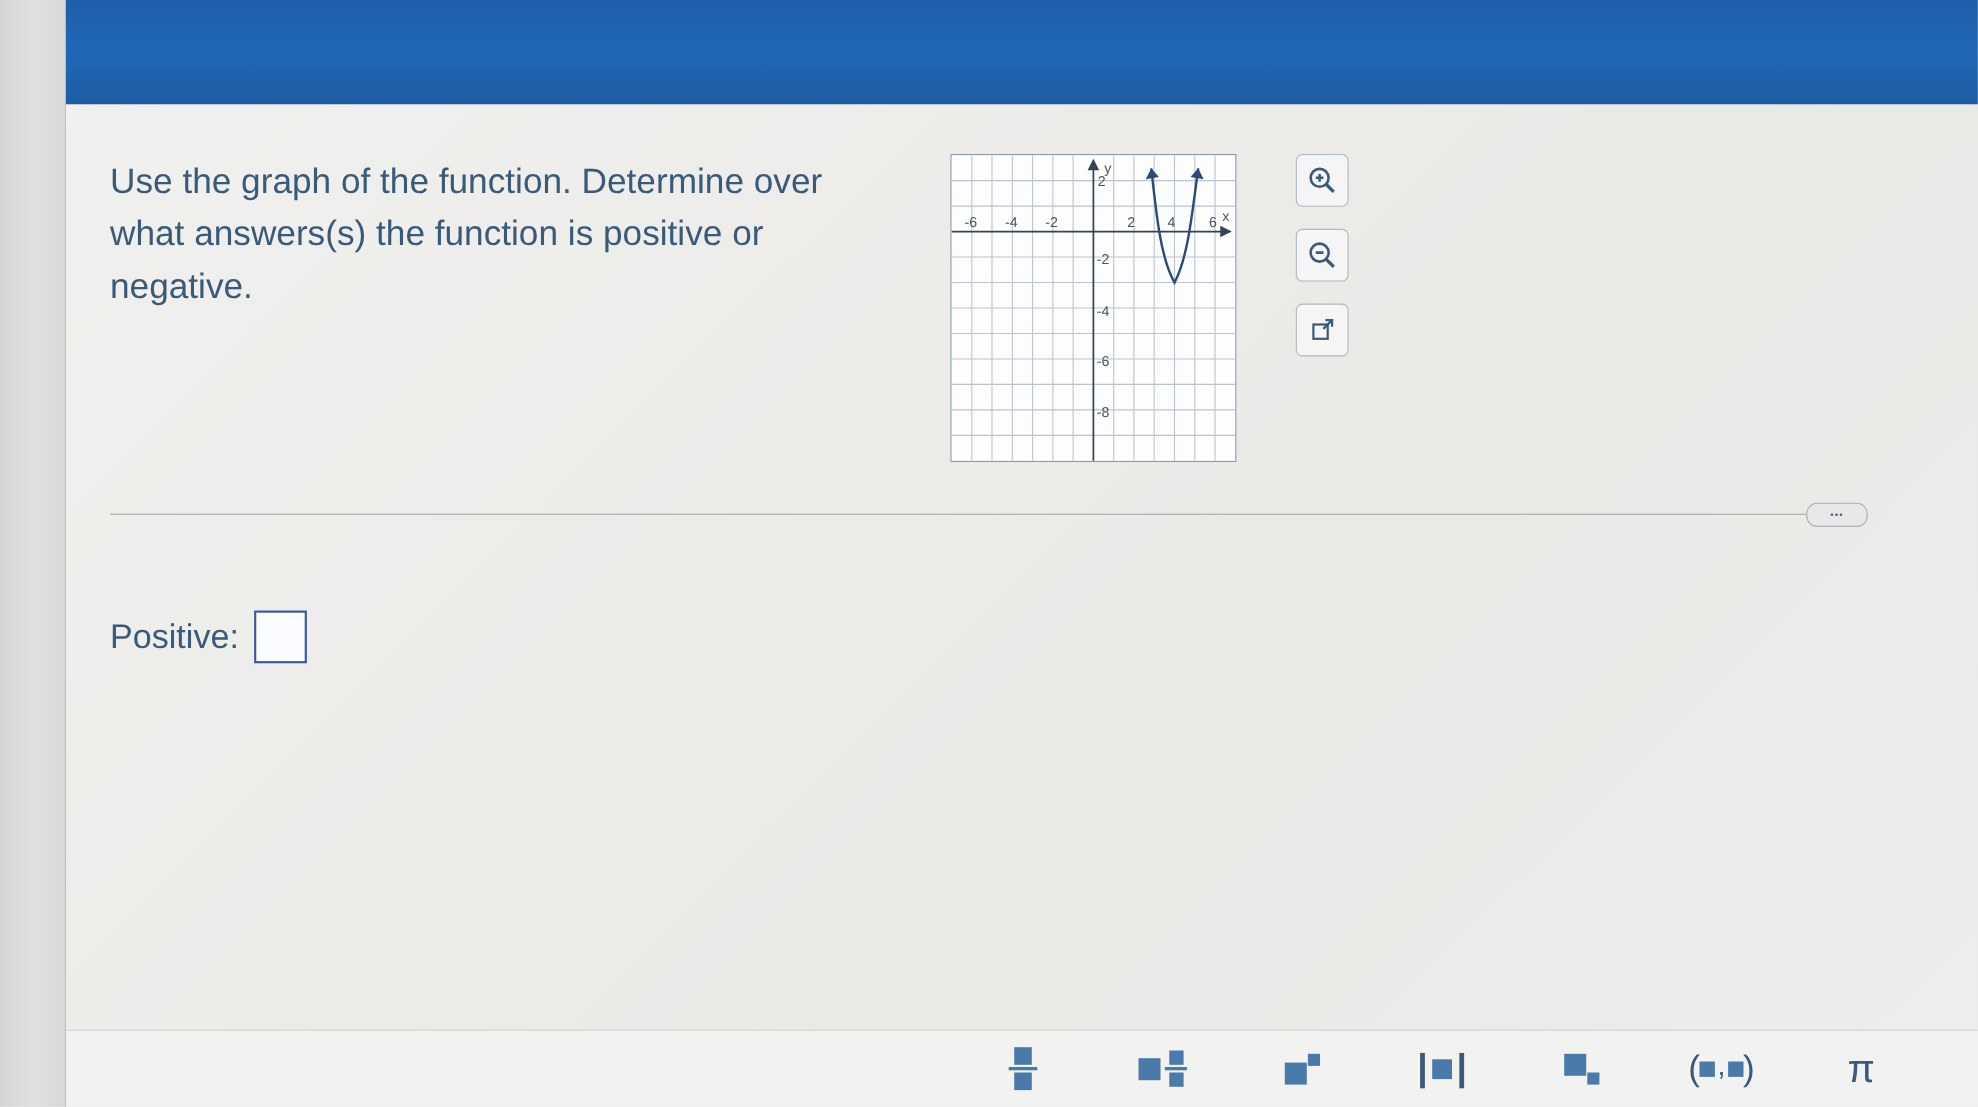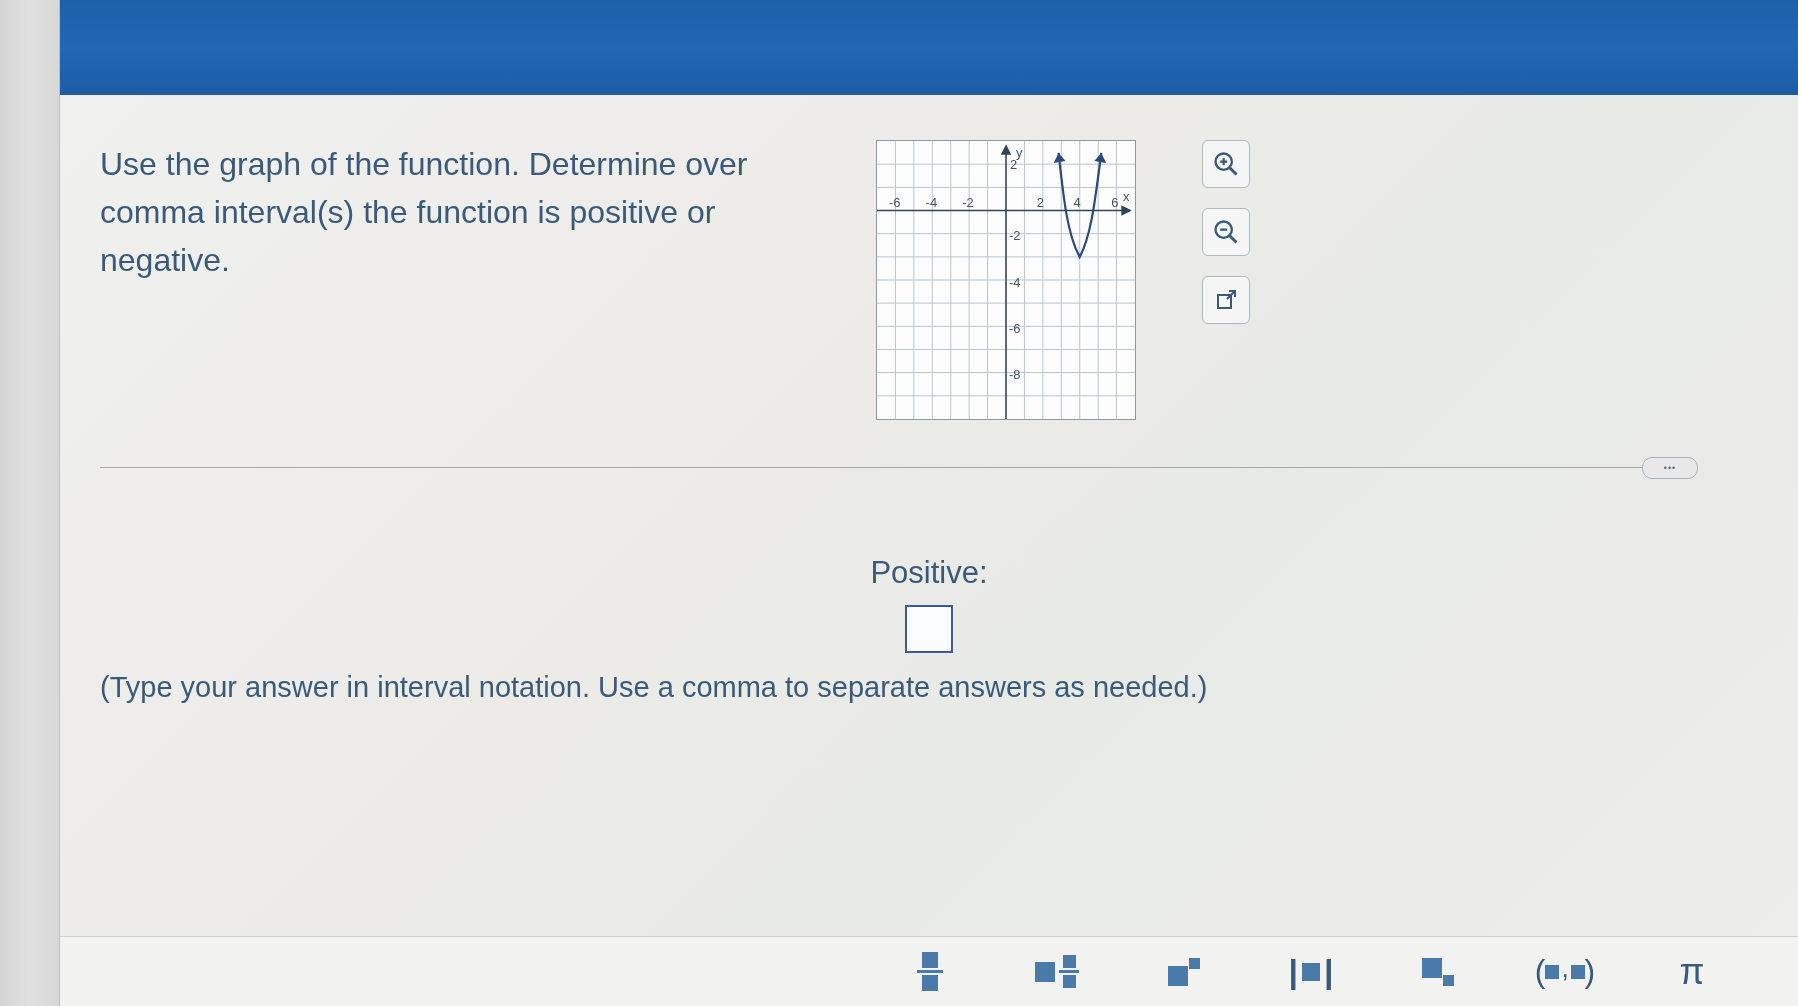--- a/index.html
+++ b/index.html
@@ -33,21 +33,21 @@
       left: 60px;
       top: 95px;
       right: 0;
       bottom: 0;
       background: linear-gradient(135deg, #f0f0ee 0%, #ecebe8 40%, #e8eae6 60%, #ededeb 100%);
       padding: 45px 40px 0 40px;
     }
     .question-row {
       display: flex;
       align-items: flex-start;
-      gap: 56px;
+      gap: 44px;
     }
     .question-text {
       font-size: 32px;
       color: #3a5a7a;
       line-height: 1.5;
       flex: 1;
       max-width: 720px;
     }
     .graph-container {
       position: relative;
@@ -111,21 +111,20 @@
     .answer-section {
       margin-top: 70px;
     }
     .answer-line {
       font-size: 31px;
       color: #3a5a7a;
       margin-bottom: 18px;
       display: flex;
       align-items: center;
       gap: 14px;
-      flex-direction: column;
     }
     .answer-input {
       width: 48px;
       height: 48px;
       border: 2px solid #3a5a9a;
       background: #fbfcff;
       font-size: 24px;
       text-align: center;
       color: #3a5a7a;
     }
@@ -216,21 +215,21 @@
 </head>
 <body>
 
 <div class="left-margin"></div>
 <div class="header-bar"></div>
 
 <div class="content-area">
   <div class="question-row">
     <div class="question-text">
       <span>Use the graph of the function. Determine over</span><br>
-      <span>comma interval(s) the function is positive or negative.</span>
+      <span>what answers(s) the function is positive or negative.</span>
     </div>
 
     <div class="graph-container">
       <svg class="graph-svg" viewBox="0 0 260 280">
 
         <g stroke="#b9c4d0" stroke-width="1">
 
           <line x1="18.6" y1="0" x2="18.6" y2="280"></line>
           <line x1="37.1" y1="0" x2="37.1" y2="280"></line>
           <line x1="55.7" y1="0" x2="55.7" y2="280"></line>
@@ -320,21 +319,20 @@
     <div class="more-btn">
       <span>•••</span>
     </div>
   </div>
 
   <div class="answer-section">
     <div class="answer-line">
       <span>Positive:</span>
       <input class="answer-input" type="text" value="" style="">
     </div>
-    <div class="hint-text">(Type your answer in interval notation. Use a comma to separate answers as needed.)</div>
   </div>
 
   <div class="math-toolbar">
     <div class="math-tool">
       <div class="frac-tool">
         <div class="frac-box"></div>
         <div class="frac-line"></div>
         <div class="frac-box"></div>
       </div>
     </div>

